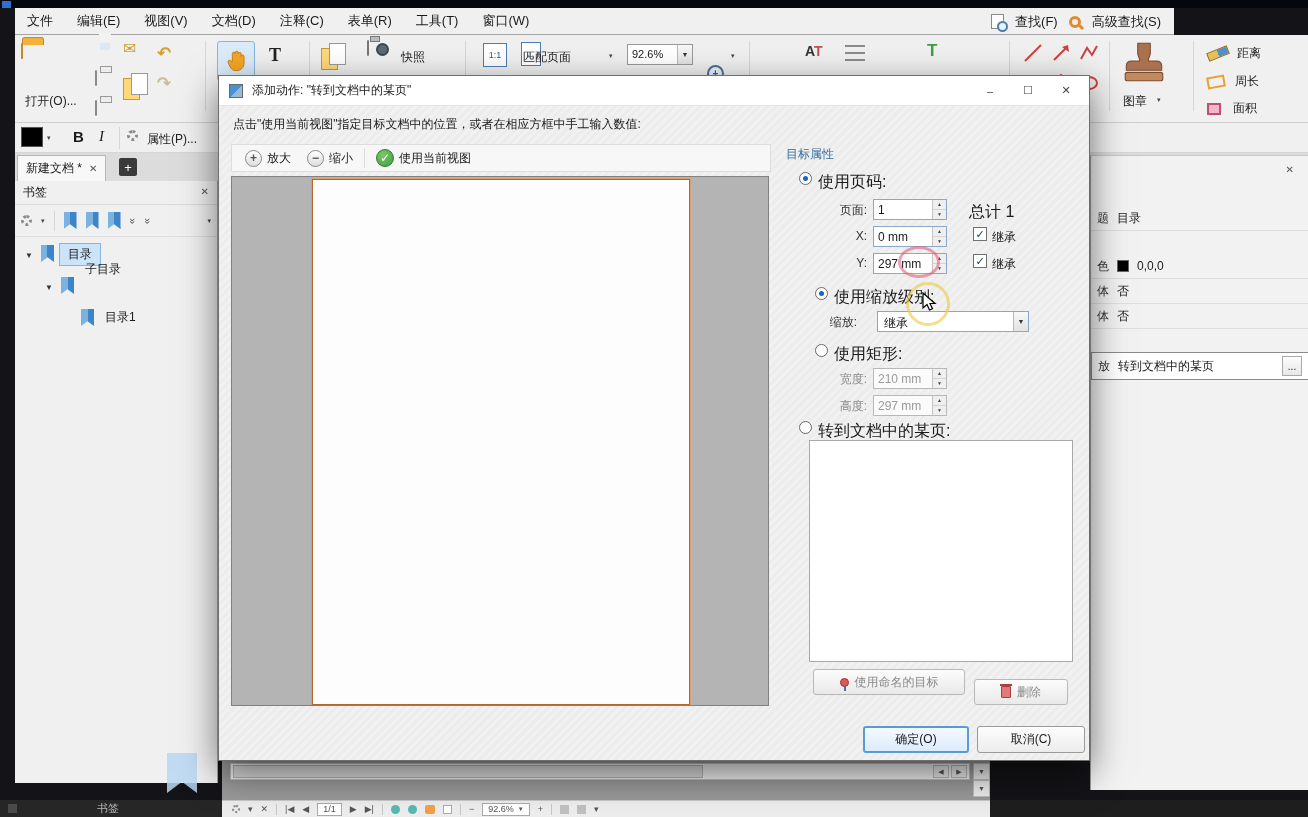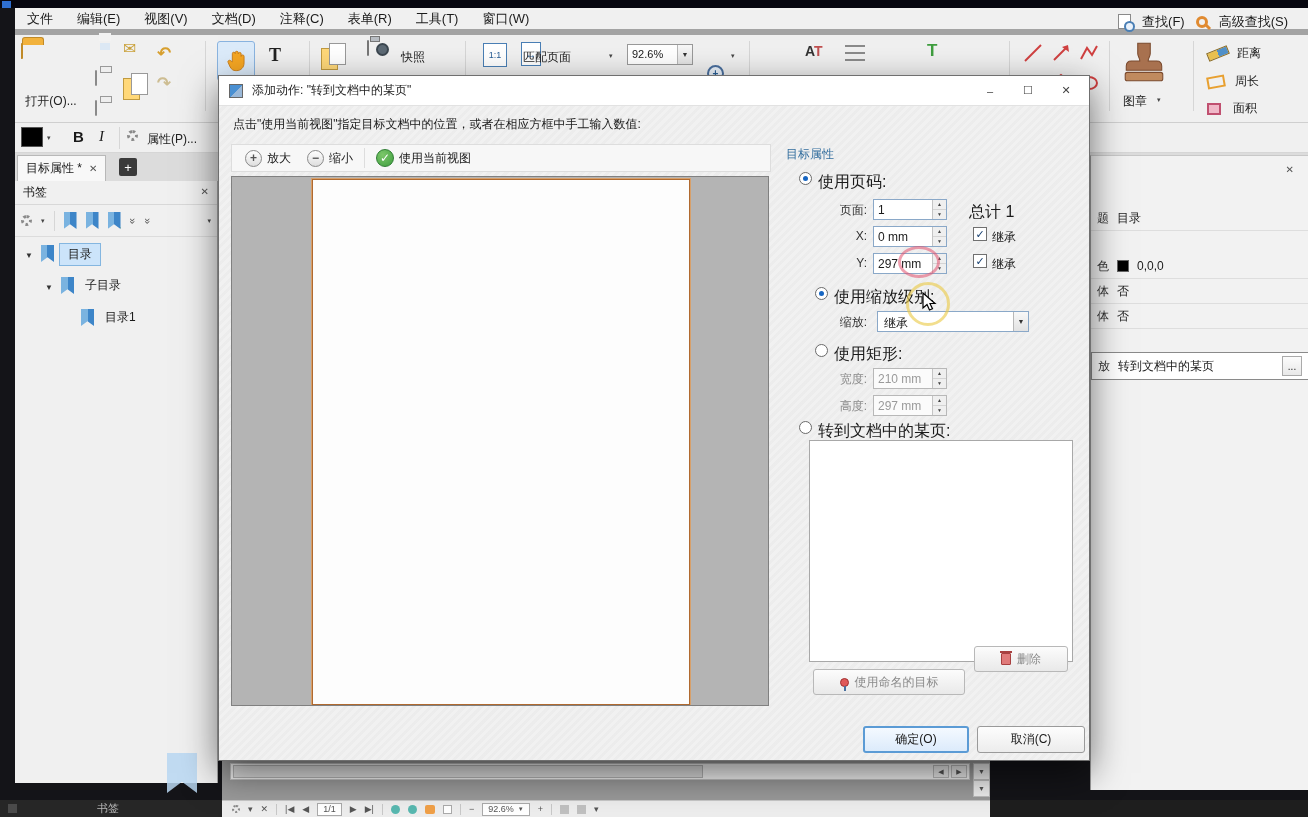--- a/index.html
+++ b/index.html
@@ -4,23 +4,23 @@
 <style>
   *{margin:0;padding:0;box-sizing:border-box}
   html,body{width:1308px;height:817px;overflow:hidden;background:#101014;
     font-family:"Liberation Sans","DejaVu Sans",sans-serif;font-size:12px;color:#1a1a1a}
   .a{position:absolute}
   #screen{position:relative;width:1308px;height:817px;background:#141418}
 
   
   #topstrip{left:0;top:0;width:1308px;height:8px;background:#06060f}
   #winicon{left:2px;top:1px;width:9px;height:7px;background:#2f6fd0}
-  #menubar{left:15px;top:8px;width:1293px;height:27px;background:#f0f0f0;border-bottom:6px solid #a3a3a3;display:flex;align-items:center}
+  #menubar{left:15px;top:8px;width:1159px;height:27px;background:#f0f0f0;border-bottom:1px solid #a3a3a3;display:flex;align-items:center}
   .menu-item{padding:5px 12px;font-size:13px;cursor:default}
-  #menubar-right{position:absolute;right:14px;top:0;height:27px;display:flex;align-items:center;gap:5px}
+  #menubar-right{position:absolute;right:7px;top:0;height:27px;display:flex;align-items:center;gap:5px}
   .icon-findpage{width:13px;height:15px;background:#fff;border:1px solid #8a8a8a;position:relative}
   .icon-findpage::after{content:'';position:absolute;right:-5px;bottom:-4px;width:7px;height:7px;border:2px solid #4a7fb5;border-radius:50%;background:#eaf2fb}
   .icon-advfind{width:12px;height:12px;border-radius:50%;border:3px solid #e08a30;position:relative}
   .icon-advfind::after{content:'';position:absolute;width:7px;height:3px;background:#e08a30;transform:rotate(45deg);right:-6px;bottom:-3px}
 
   
   #toolbar{left:15px;top:35px;width:1293px;height:88px;background:#f0f0f0;border-bottom:1px solid #cfcfcf}
   .tlabel{font-size:12px;color:#222;white-space:nowrap}
   .tsep{position:absolute;top:6px;width:1px;height:70px;background:#d6d6d6}
   .icon-folder{width:50px;height:36px;position:relative;background:linear-gradient(#ffe08a,#f2b23c);border:1px solid #c08a28;border-radius:2px 4px 3px 3px}
@@ -293,21 +293,21 @@
     <div class="a caret" style="left:32px;top:11px">▾</div>
     <div class="a bstyle" style="left:58px;top:5px">B</div>
     <div class="a istyle" style="left:84px;top:5px">I</div>
     <div class="a" style="left:104px;top:4px;width:1px;height:22px;background:#d6d6d6"></div>
     <div class="a icon-gear" style="left:112px;top:7px"></div>
     <div class="a tlabel" style="left:132px;top:8px">属性(P)...</div>
   </div>
 
   <div class="a" id="tabbar">
     <div class="doc-tab">
-      <span>目标属性 *</span>
+      <span>新建文档 *</span>
       <span class="tab-close">✕</span>
     </div>
     <div class="tab-add">+</div>
   </div>
 
   <div class="a" id="backdrop"></div>
   <div class="a" id="backdrop2"></div>
   <div class="a" id="hscroll">
     <div class="hthumb"></div>
     <div class="harrow" style="left:702px">◀</div>
@@ -332,21 +332,21 @@
       <span class="bkm bkm-add"></span>
       <span class="dblchev">»</span>
       <span class="dblchev">»</span>
       <span class="caret" style="margin-left:auto">▾</span>
     </div>
     <span class="tree-exp" style="left:10px;top:70px">▼</span>
     <span class="bkm a" style="left:26px;top:64px"></span>
     <span class="tree-label sel" style="left:44px;top:62px">目录</span>
     <span class="tree-exp" style="left:30px;top:102px">▼</span>
     <span class="bkm a" style="left:46px;top:96px"></span>
-    <span class="tree-label" style="left:62px;top:94px">子目录</span>
+    <span class="tree-label" style="left:62px;top:78px">子目录</span>
     <span class="bkm a" style="left:66px;top:128px"></span>
     <span class="tree-label" style="left:82px;top:126px">目录1</span>
     <div class="ghost-bkm"></div>
   </div>
 
   <div class="a" id="rightpanel">
     <span class="rp-close">✕</span>
     <div class="rp-row" style="top:50px">
       <span class="rp-label">题</span>
       <span class="rp-value">目录</span>
@@ -471,21 +471,21 @@
         <span class="sb">
             <span class="su">▲</span>
             <span class="sd">▼</span>
           </span>
       </div>
       <span class="cb" style="left:190px;top:112px">✓</span>
       <span class="cblabel" style="left:209px;top:114px">继承</span>
 
       <span class="radio checked" style="left:32px;top:145px"></span>
       <span class="rlabel" style="left:51px;top:145px">使用缩放级别:</span>
-      <span class="flabel" style="left:38px;top:172px;width:46px">缩放:</span>
+      <span class="flabel" style="left:28px;top:172px;width:46px">缩放:</span>
       <div class="dd" style="left:94px;top:169px;width:152px">
         <span class="val">继承</span>
         <span class="ddbtn">▼</span>
       </div>
 
       <span class="radio" style="left:32px;top:202px"></span>
       <span class="rlabel" style="left:51px;top:202px">使用矩形:</span>
       <span class="flabel" style="left:20px;top:229px;color:#8a8a8a">宽度:</span>
       <div class="spin dis" style="left:90px;top:226px">
         <span class="sv">210 mm</span>
@@ -504,21 +504,21 @@
       </div>
 
       <span class="radio" style="left:16px;top:279px"></span>
       <span class="rlabel" style="left:35px;top:279px">转到文档中的某页:</span>
       <div class="listbox"></div>
 
       <div class="act-btn" style="left:30px;top:527px;width:152px">
         <span class="pin"></span>
         <span>使用命名的目标</span>
       </div>
-      <div class="act-btn" style="left:191px;top:504px;width:94px">
+      <div class="act-btn" style="left:191px;top:537px;width:94px">
         <span class="trash"></span>
         <span>删除</span>
       </div>
     </div>
 
     <div class="btn" id="btn-ok">
         <span>确定(O)</span>
       </div>
     <div class="btn" id="btn-cancel">
         <span>取消(C)</span>

